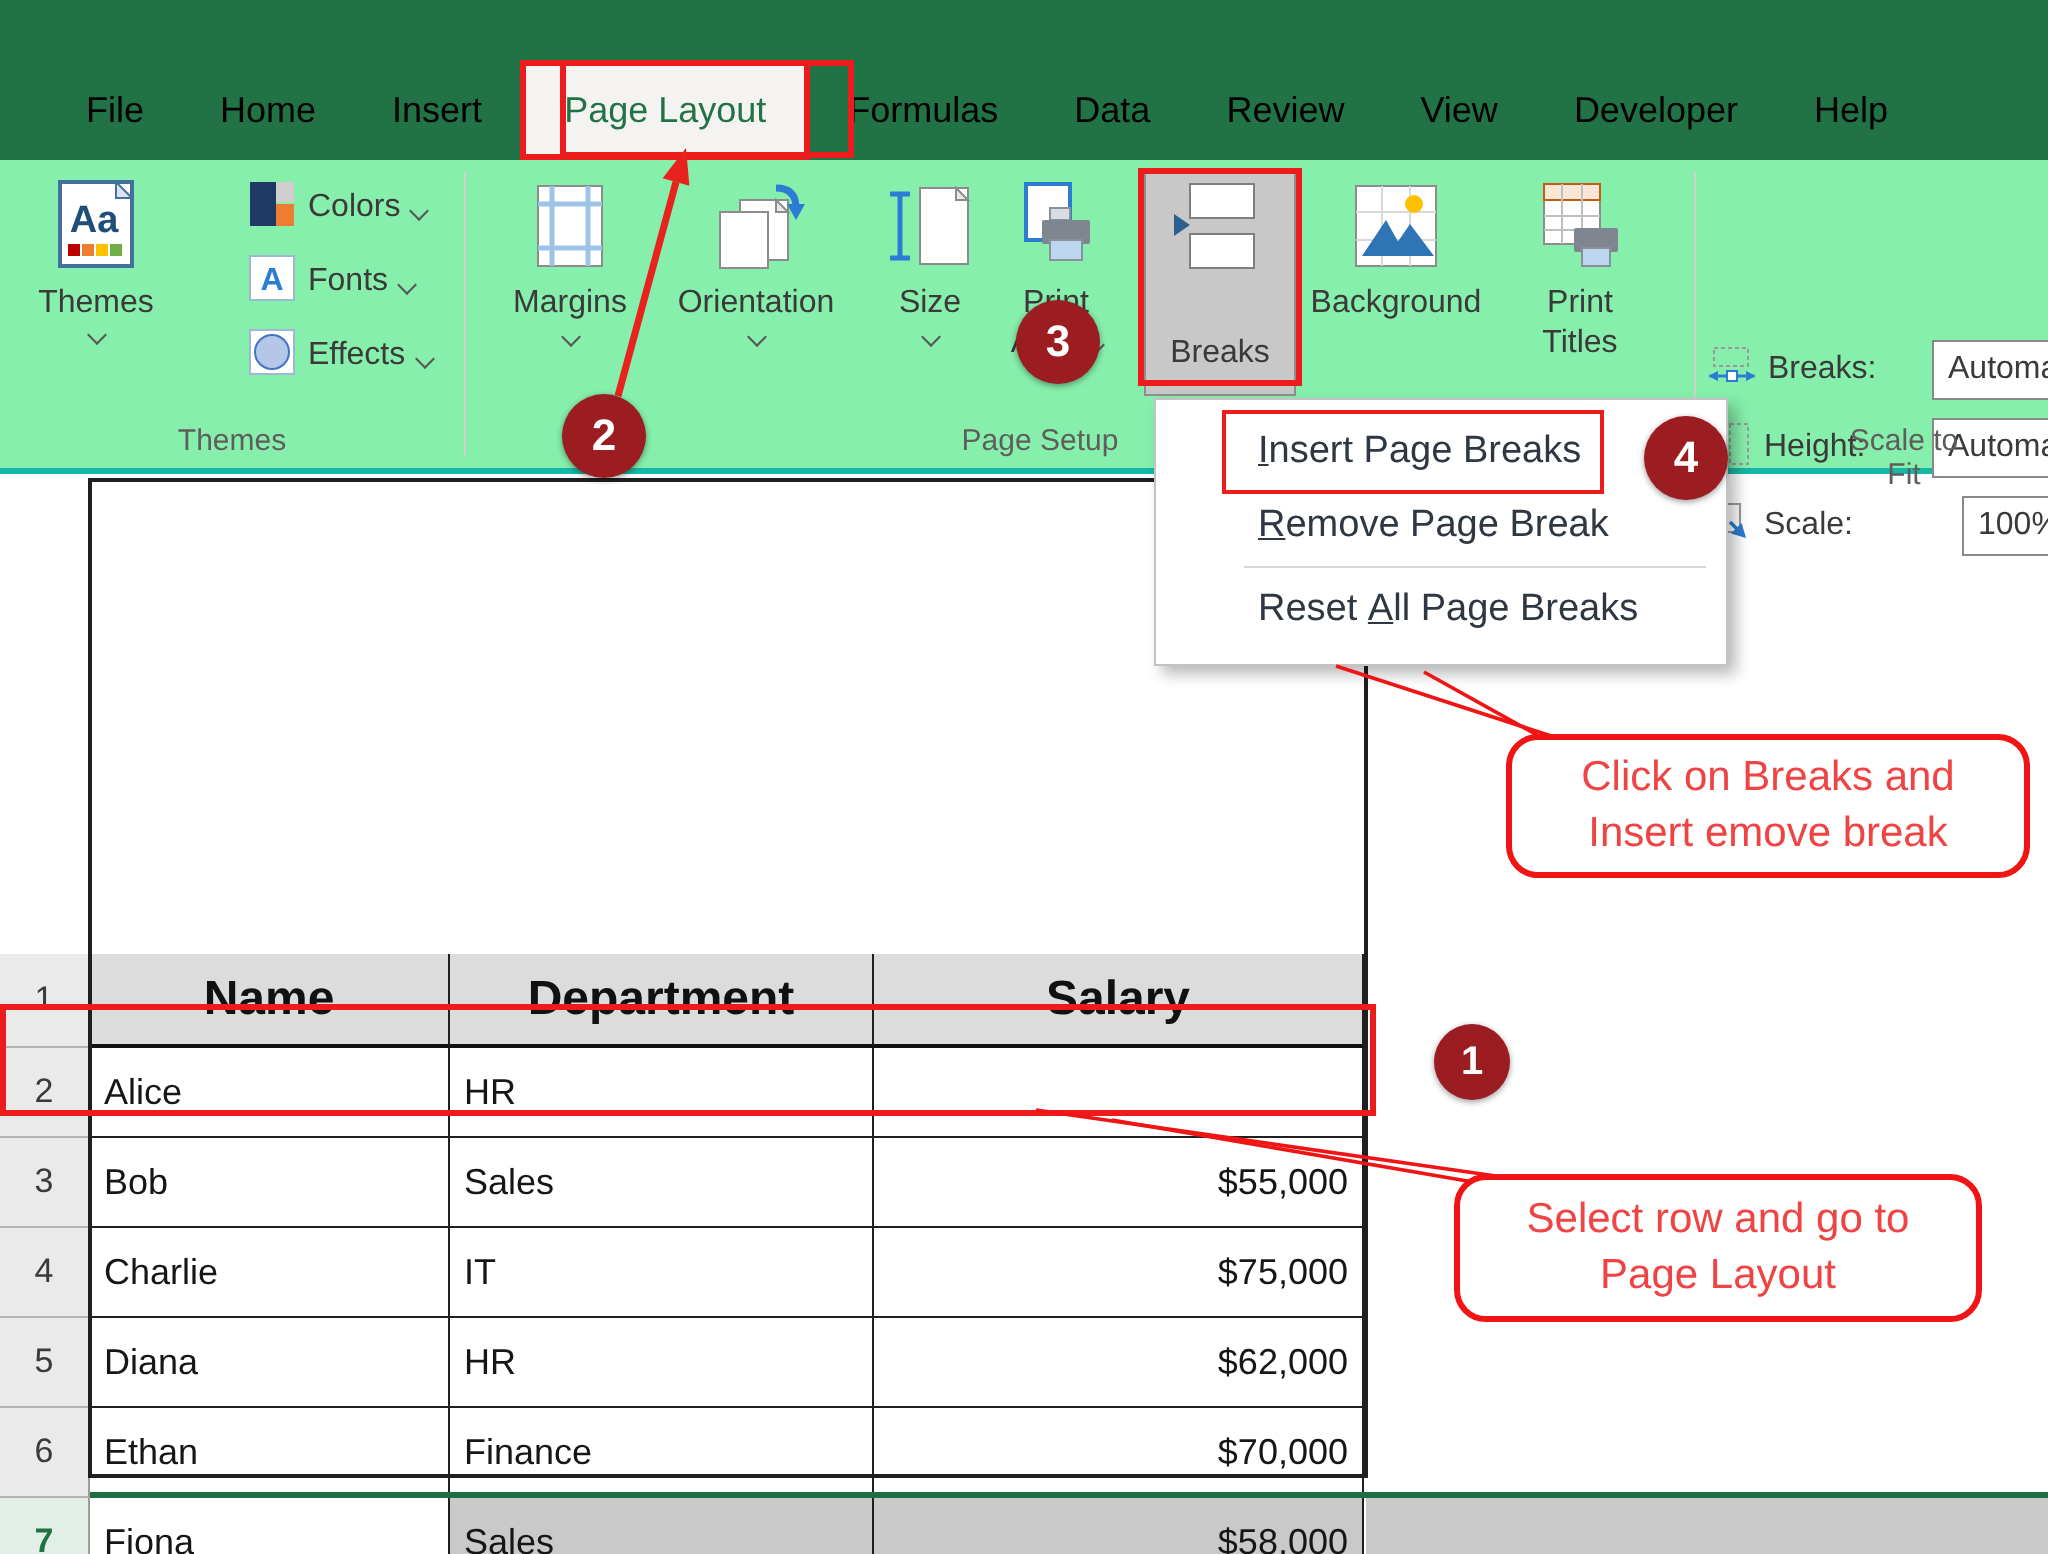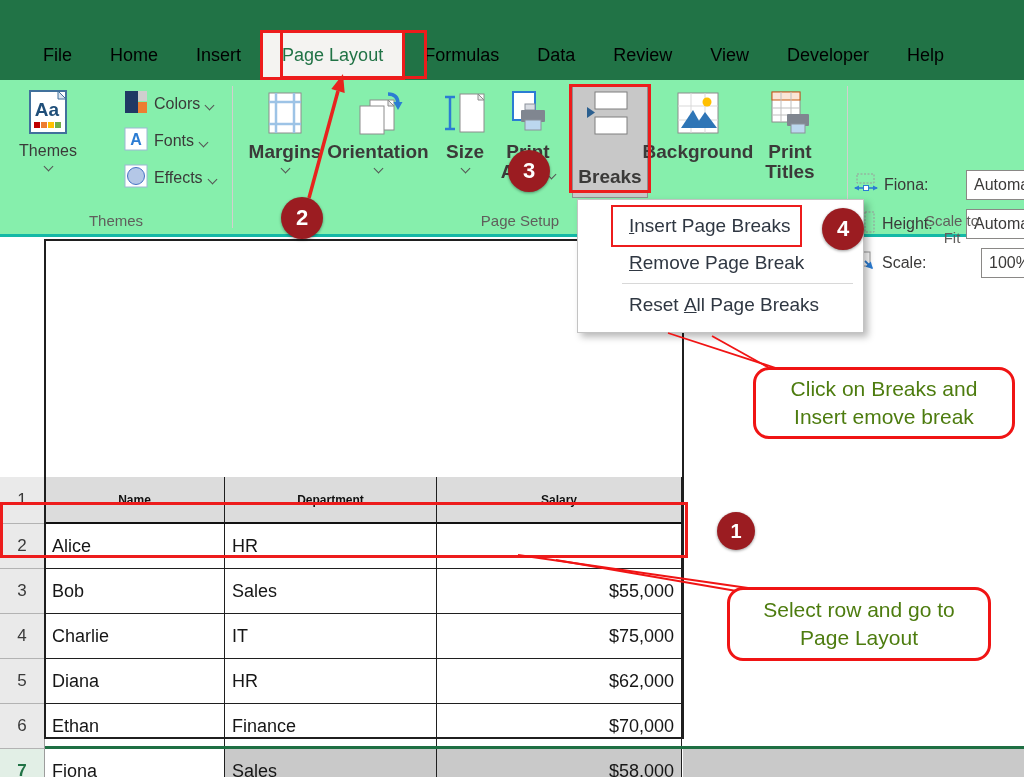--- a/index.html
+++ b/index.html
@@ -17,55 +17,55 @@
   .vsep { position:absolute; top:6px; width:1px; height:142px; background:#d2d0ce; }
   .group-label { position:absolute; top:132px; font-size:15px; color:#605e5c; text-align:center; transform:translateX(-50%); }
 
   .bigbtn { position:absolute; left:10px; top:6px; width:76px; height:112px; display:flex; flex-direction:column; align-items:center; padding-top:2px; }
   .bigbtn .lbl { font-size:16px; color:#3b3a39; margin-top:2px; }
   .smallbtn { position:absolute; left:94px; height:32px; display:flex; align-items:center; gap:6px;margin-left:30px; }
   .smallbtn .lbl { font-size:16px; color:#3b3a39; }
 
   .psbtn { position:absolute; top:6px; height:112px; display:flex; flex-direction:column; align-items:center; padding-top:2px; }
   .psbtn .icn { height:54px; display:flex; align-items:center; }
-  .psbtn .lbl { font-size:19px; color:#3b3a39; line-height:20px; text-align:left; white-space:nowrap;font-weight:bold; }
+  .psbtn .lbl { font-size:16px; color:#3b3a39; line-height:20px; text-align:left; white-space:nowrap; }
   .psbtn.pressed { background:#c8c8c8; border:1px solid #8f8f8f;gap:24px; }
 
   .chev { width:7px; height:7px; border-right:1.8px solid #555; border-bottom:1.8px solid #555; transform:rotate(45deg); display:inline-block; margin-top:3px; }
 
   .sfrow { position:absolute; display:flex; align-items:center; gap:6px; }
   .sfrow .lbl { font-size:16px; color:#3b3a39; }
   .sfbox { position:absolute; height:30px; background:#fff; border:1px solid #8a8886; font-size:16px; color:#3b3a39; display:flex; align-items:center; padding-left:7px; }
 
   
   .sheet { position:absolute; left:0; top:237px; width:1024px; height:540px; background:#fff; z-index:10; }
   .rowhdr { position:absolute; left:0; width:45px; background:#eaeaea; border-right:1px solid #9c9c9c; border-bottom:1px solid #b3b3b3; color:#3a3a3a; font-size:17px; display:flex; align-items:center; justify-content:center; }
   .rowhdr.sel { background:#e2efe6; color:#217346; font-weight:bold; }
   .cell { position:absolute; background:#fff; border-right:1.5px solid #1f1f1f; border-bottom:1.5px solid #1f1f1f; font-size:18px; color:#161616; display:flex; align-items:center; padding:0 7px; }
   .cell.num { justify-content:flex-end; }
-  .cell.hdr { background:#dcdcdc; font-weight:bold; font-size:12px; justify-content:center; color:#111; border-bottom:2.5px solid #111; }
+  .cell.hdr { background:#dcdcdc; font-weight:bold; font-size:24px; justify-content:center; color:#111; border-bottom:2.5px solid #111; }
   .cell.selgray { background:#c9c9c9; }
   .outer-border { position:absolute; left:44px; top:239px; width:640px; height:500px; border:2px solid #1f1f1f; pointer-events:none; z-index:11; }
 
   
   .sel-band { position:absolute; left:683px; top:512px; width:341px; height:45px; background:#c9c9c9; z-index:12; }
   .sel-line { position:absolute; left:45px; width:979px; height:3px; background:#1e6f43; z-index:12; }
 
   
   .menu { position:absolute; left:577px; top:199px; width:287px; height:134px; background:#fff; border:1px solid #c3c3c3; box-shadow:4px 4px 7px rgba(0,0,0,.28); z-index:40; padding-top:7px; }
   .menu-item { height:37px; display:flex; align-items:center; padding-left:51px; font-size:19px; color:#2f3742; cursor:default; white-space:pre; }
   .menu-item .u { text-decoration:underline; }
   .menu-sep { height:1px; background:#d8d8d8; margin:2px 10px 2px 44px; }
 
   
   .red-box { position:absolute; border:3px solid #ed1c1c; z-index:46; pointer-events:none; }
   .badge { position:absolute; width:42px; height:42px; border-radius:50%; background:#9b1c21; color:#fff; font-size:22px; font-weight:bold; display:flex; align-items:center; justify-content:center; z-index:60; box-shadow:0 1px 3px rgba(0,0,0,.4); }
   .badge.b1 { width:38px; height:38px; font-size:20px; }
   .callout { position:absolute; background:#fff; border:3px solid #f01414; border-radius:16px; z-index:55; display:flex; flex-direction:column; align-items:center; justify-content:center; }
-  .callout div { font-size:21px; line-height:28px; color:#4d7c0f; white-space:nowrap; }
+  .callout div { font-size:21px; line-height:28px; color:#ef4444; white-space:nowrap; }
   #anno-svg { position:absolute; left:0; top:0; width:1024px; height:777px; z-index:54; pointer-events:none; }
 </style>
 </head>
 <body>
 
 <div id="stage">
 
   <div class="topbar">
     <div class="tabs" id="tabs">
         <div class="tab">File</div>
@@ -227,21 +227,21 @@
 
     <div id="scalefit">
         <div class="sfrow" style="left: 854px; top: 90px; height: 30px;">
           <span><svg width="24" height="20" viewBox="0 0 24 20">
               <rect x="3" y="1" width="17" height="9" fill="none" stroke="#9a9a9a" stroke-dasharray="2,1.5"></rect>
               <line x1="1" y1="15" x2="23" y2="15" stroke="#2b7cd3" stroke-width="1.6"></line>
               <polygon points="0,15 5,12.5 5,17.5" fill="#2b7cd3"></polygon>
               <polygon points="24,15 19,12.5 19,17.5" fill="#2b7cd3"></polygon>
               <rect x="9.5" y="12.5" width="5" height="5" fill="#fff" stroke="#2b7cd3"></rect>
             </svg></span>
-          <span class="lbl">Fiona:</span>
+          <span class="lbl">Breaks:</span>
         </div>
         <div class="sfbox" style="left: 966px; top: 90px; width: 90px;">Automatic</div>
         <div class="sfrow" style="left: 854px; top: 129px; height: 30px;">
           <span><svg width="22" height="24" viewBox="0 0 22 24">
               <line x1="5" y1="1" x2="5" y2="23" stroke="#2b7cd3" stroke-width="1.6"></line>
               <polygon points="5,0 2.5,5 7.5,5" fill="#2b7cd3"></polygon>
               <polygon points="5,24 2.5,19 7.5,19" fill="#2b7cd3"></polygon>
               <rect x="11" y="2" width="9" height="20" fill="none" stroke="#9a9a9a" stroke-dasharray="2,1.5"></rect>
               <rect x="2.5" y="9.5" width="5" height="5" fill="#fff" stroke="#2b7cd3"></rect>
             </svg></span>

